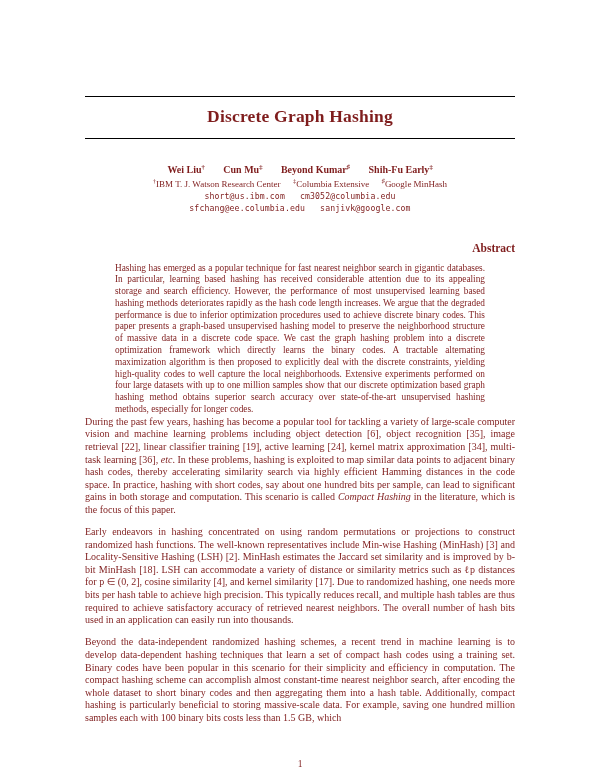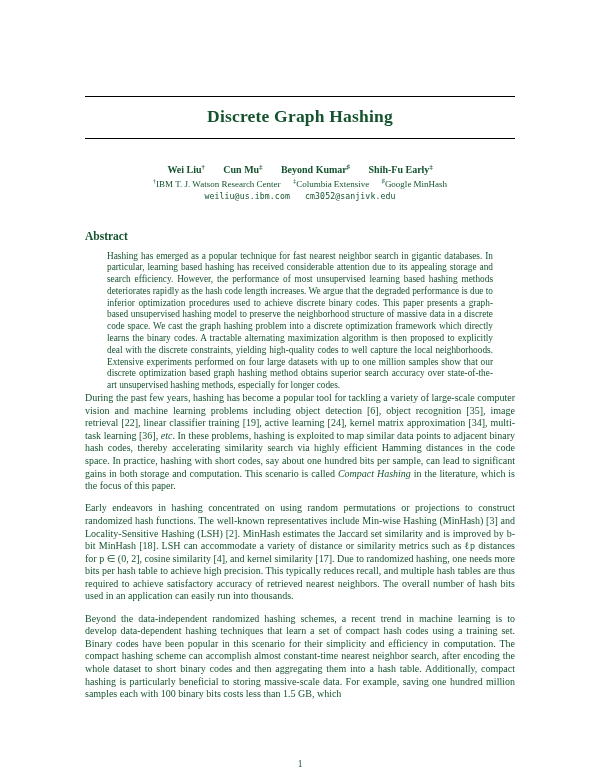--- a/index.html
+++ b/index.html
@@ -2,21 +2,21 @@
 <html lang="en"><head>
 <meta charset="utf-8">
 <style>
   html, body { margin: 0; padding: 0; background: #ffffff; }
   .page {
     position: relative;
     width: 600px;
     height: 776px;
     box-sizing: border-box;
     background: #ffffff;
-    color: #14532d;
+    color: #7f1d1d;
     font-family: "Liberation Serif", serif;
     padding: 96px 85px 0 85px;
     overflow: hidden;
   }
   .rule-top { border: none; border-top: 1.6px solid #000; margin: 0; }
   .rule-bottom { border: none; border-top: 1px solid #000; margin: 0; }
   .paper-title {
     font-size: 17.5px;
     font-weight: bold;
     text-align: center;
@@ -39,27 +39,27 @@
   .affil { margin: 0 5px; white-space: nowrap; }
   .emails {
     text-align: center;
     font-family: "DejaVu Sans Mono", monospace;
     font-size: 8.2px;
     margin-top: 2px;
     white-space: pre;
     letter-spacing: 0.1px;
   }
   .abstract-head {
-    text-align: left;
+    text-align: right;
     font-size: 11.5px;
     font-weight: bold;
     margin: 29px 0 9px 0;
   }
   .abstract-body {
-    margin: 0 22px;
+    margin: 0 30px;
     font-size: 9.3px;
     line-height: 1.27;
     text-align: justify;
   }
   .section-head {
     font-size: 12px;
     font-weight: bold;
     margin: 21px 0 11px 0;
   }
   .section-num { margin-right: 14px; }
@@ -96,21 +96,22 @@
     <span class="author"><span>Beyond Kumar</span><span class="mark-sup">♯</span></span>
     <span class="author"><span>Shih-Fu Early</span><span class="mark-sup">‡</span></span>
   </div>
 
   <div class="affils">
     <span class="affil"><span class="mark-sup">†</span><span>IBM T. J. Watson Research Center</span></span>
     <span class="affil"><span class="mark-sup">‡</span><span>Columbia Extensive</span></span>
     <span class="affil"><span class="mark-sup">♯</span><span>Google MinHash</span></span>
   </div>
 
-  <div class="emails">weiliu@us.ibm.com   cm3052@sanjivk.edu</div>
+  <div class="emails">short@us.ibm.com   cm3052@columbia.edu</div>
+  <div class="emails">sfchang@ee.columbia.edu   sanjivk@google.com</div>
 
   <div class="abstract-head">Abstract</div>
 
   <p class="abstract-body">Hashing has emerged as a popular technique for fast nearest neighbor search in gigantic databases. In particular, learning based hashing has received considerable attention due to its appealing storage and search efficiency. However, the performance of most unsupervised learning based hashing methods deteriorates rapidly as the hash code length increases. We argue that the degraded performance is due to inferior optimization procedures used to achieve discrete binary codes. This paper presents a graph-based unsupervised hashing model to preserve the neighborhood structure of massive data in a discrete code space. We cast the graph hashing problem into a discrete optimization framework which directly learns the binary codes. A tractable alternating maximization algorithm is then proposed to explicitly deal with the discrete constraints, yielding high-quality codes to well capture the local neighborhoods. Extensive experiments performed on four large datasets with up to one million samples show that our discrete optimization based graph hashing method obtains superior search accuracy over state-of-the-art unsupervised hashing methods, especially for longer codes.</p>
 
 
   <p class="body-par"><span>During the past few years, hashing has become a popular tool for tackling a variety of large-scale computer vision and machine learning problems including object detection [6], object recognition [35], image retrieval [22], linear classifier training [19], active learning [24], kernel matrix approximation [34], multi-task learning [36], </span><span class="italic">etc</span><span>. In these problems, hashing is exploited to map similar data points to adjacent binary hash codes, thereby accelerating similarity search via highly efficient Hamming distances in the code space. In practice, hashing with short codes, say about one hundred bits per sample, can lead to significant gains in both storage and computation. This scenario is called </span><span class="italic">Compact Hashing</span><span> in the literature, which is the focus of this paper.</span></p>
 
   <p class="body-par">Early endeavors in hashing concentrated on using random permutations or projections to construct randomized hash functions. The well-known representatives include Min-wise Hashing (MinHash) [3] and Locality-Sensitive Hashing (LSH) [2]. MinHash estimates the Jaccard set similarity and is improved by b-bit MinHash [18]. LSH can accommodate a variety of distance or similarity metrics such as ℓp distances for p ∈ (0, 2], cosine similarity [4], and kernel similarity [17]. Due to randomized hashing, one needs more bits per hash table to achieve high precision. This typically reduces recall, and multiple hash tables are thus required to achieve satisfactory accuracy of retrieved nearest neighbors. The overall number of hash bits used in an application can easily run into thousands.</p>
 

